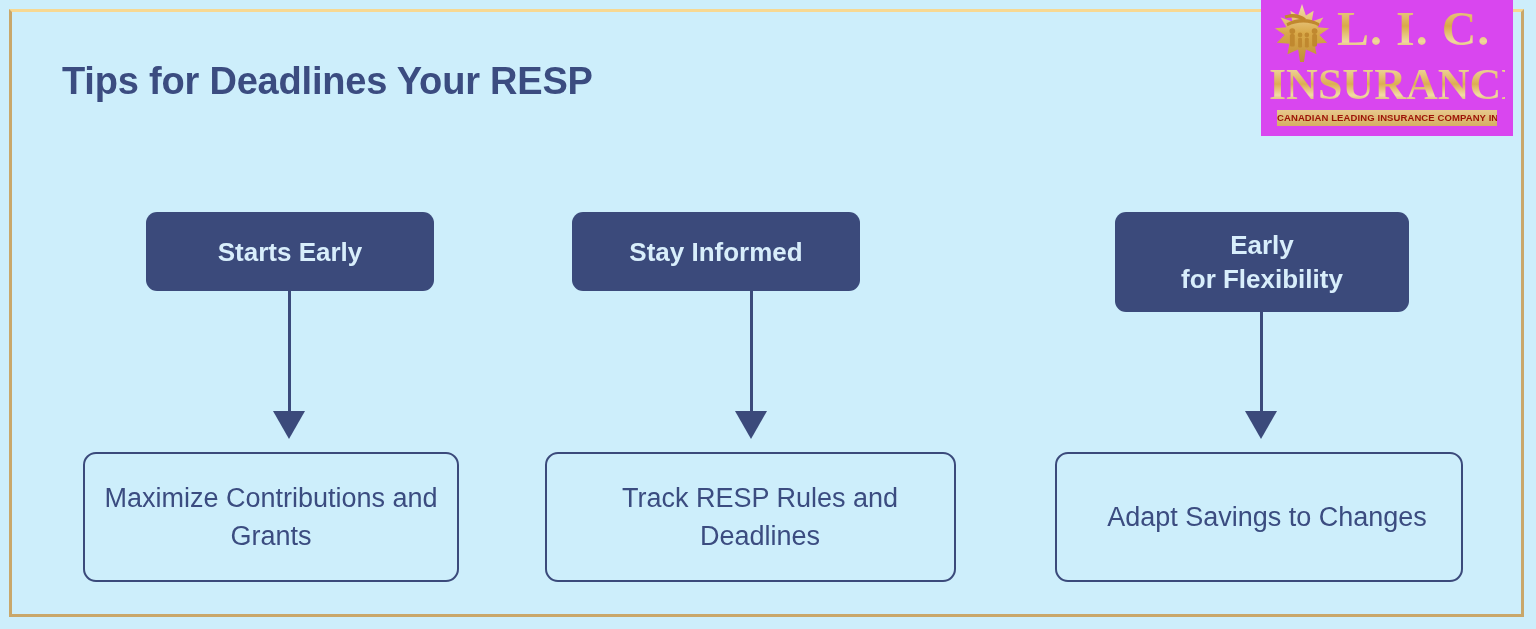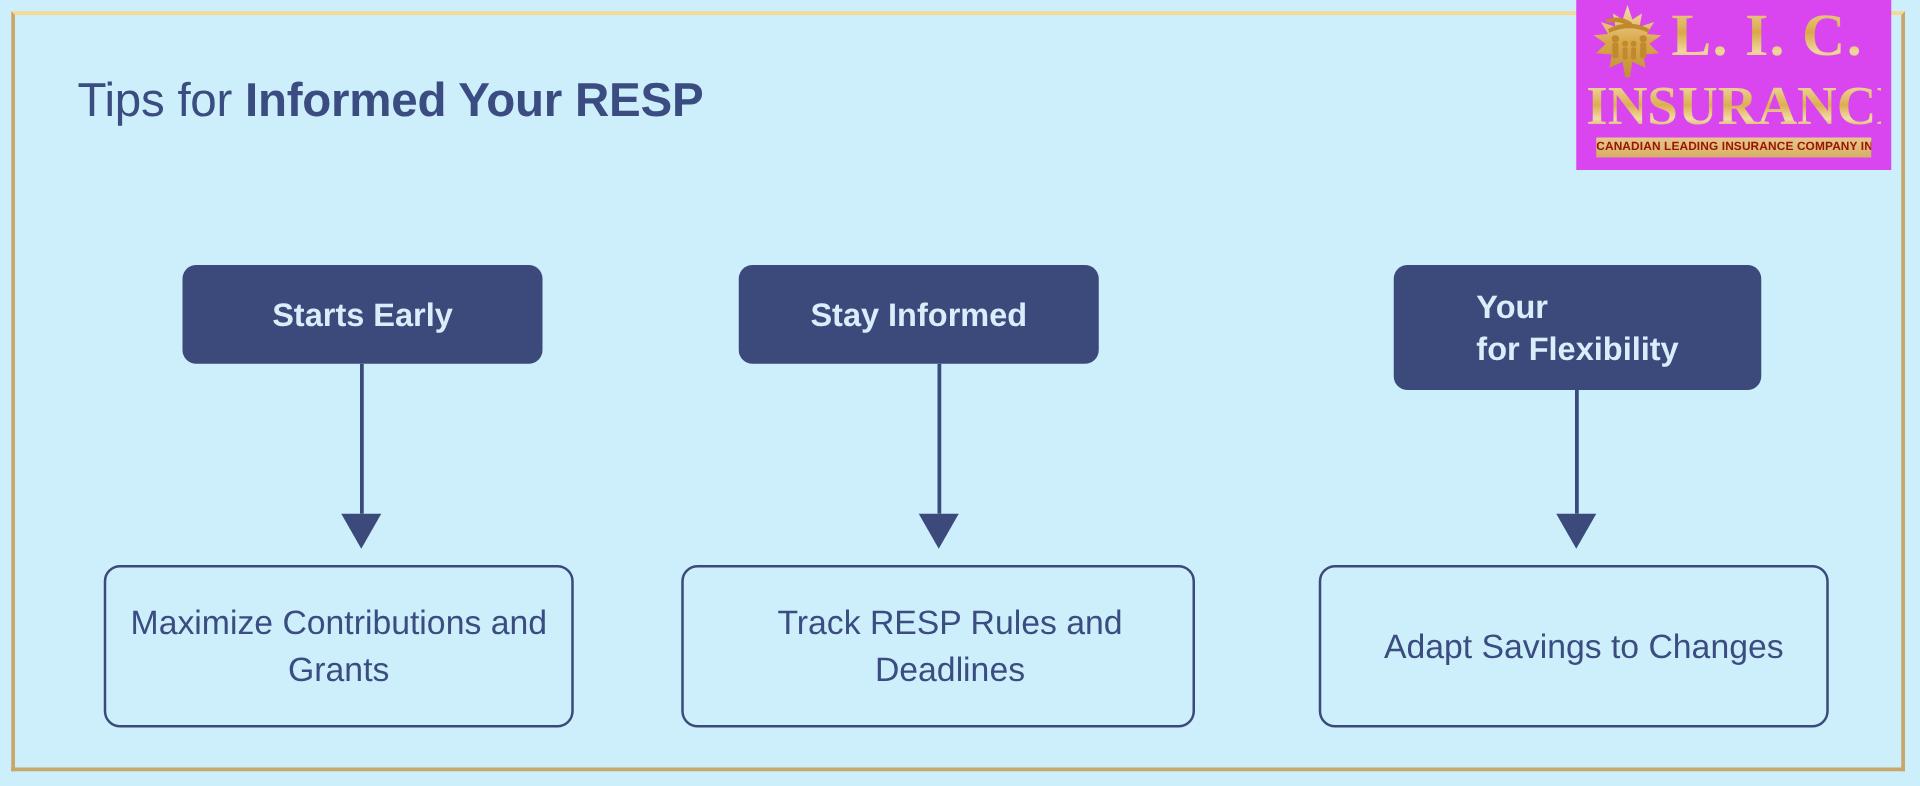--- a/index.html
+++ b/index.html
@@ -40,21 +40,21 @@
   .title {
     position: absolute;
     left: 62px;
     top: 55px;
     font-size: 38px;
     line-height: 52px;
     color: #3b4c80;
     letter-spacing: -0.2px;
     white-space: nowrap;
   }
-  .title .light { font-weight: 400; margin-top: 10px; }
+  .title .light { font-weight: 700; margin-top: 10px; }
   .title .strong { font-weight: 700; }
 
   
   .logo {
     position: absolute;
     left: 1261px;
     top: 0px;
     width: 252px;
     height: 136px;
     background: #d946ef;
@@ -128,21 +128,21 @@
 
   .head-box {
     position: absolute;
     box-sizing: border-box;
     background: #3b4a7b;
     border-radius: 11px;
     color: #d8eefb;
     font-size: 26px;
     font-weight: 700;
     line-height: 34px;
-    text-align: left;
+    text-align: center;
     display: flex;
     align-items: center;
     justify-content: center;
     white-space: pre-line;
   }
 
   .connector {
     position: absolute;
     width: 3px;
     background: #3b4a7b;
@@ -173,39 +173,39 @@
     padding: 0 12px;
   }
 
   
   .c1 .head-box  { left: 146px; top: 212px; width: 288px; height: 79px; }
   .c1 .connector { left: 288px; top: 291px; height: 120px; }
   .c1 .arrowhead { left: 273px; top: 411px; }
   .c1 .body-box  { left: 83px; top: 452px; width: 376px; height: 130px; }
 
   
-  .c2 .head-box  { left: 591px; top: 212px; width: 288px; height: 79px; }
+  .c2 .head-box  { left: 572px; top: 212px; width: 288px; height: 79px; }
   .c2 .connector { left: 750px; top: 291px; height: 120px; }
   .c2 .arrowhead { left: 735px; top: 411px; }
   .c2 .body-box  { left: 545px; top: 452px; width: 411px; height: 130px; padding-left: 31px; }
 
   
   .c3 .head-box  { left: 1115px; top: 212px; width: 294px; height: 100px; }
   .c3 .connector { left: 1260px; top: 312px; height: 99px; }
   .c3 .arrowhead { left: 1245px; top: 411px; }
   .c3 .body-box  { left: 1055px; top: 452px; width: 408px; height: 130px; padding-left: 28px; }
 </style>
 </head>
 <body>
 
 <div id="infographic">
 
   <div class="frame"></div>
 
-  <div class="title"><span class="light">Tips for </span><span class="strong">Informed Your RESP</span></div>
+  <div class="title"><span class="light">Tips for </span><span class="strong">Deadlines Your RESP</span></div>
 
   <div class="logo">
     <div class="logo-leaf">
       <svg viewBox="0 0 64 64" width="62" height="62" aria-hidden="true">
         <defs>
           <linearGradient id="goldGrad" x1="0" y1="0" x2="0" y2="1">
             <stop offset="0%" stop-color="#f4dfae"></stop>
             <stop offset="50%" stop-color="#d9a949"></stop>
             <stop offset="100%" stop-color="#c08f38"></stop>
           </linearGradient>
@@ -238,20 +238,20 @@
   </div>
 
   <div class="column c2">
     <div class="head-box">Stay Informed</div>
     <div class="connector"></div>
     <div class="arrowhead"></div>
     <div class="body-box">Track RESP Rules and Deadlines</div>
   </div>
 
   <div class="column c3">
-    <div class="head-box">Your
+    <div class="head-box">Early
 for  Flexibility</div>
     <div class="connector"></div>
     <div class="arrowhead"></div>
     <div class="body-box">Adapt Savings to Changes</div>
   </div>
 
 </div>
 
 </body></html>

